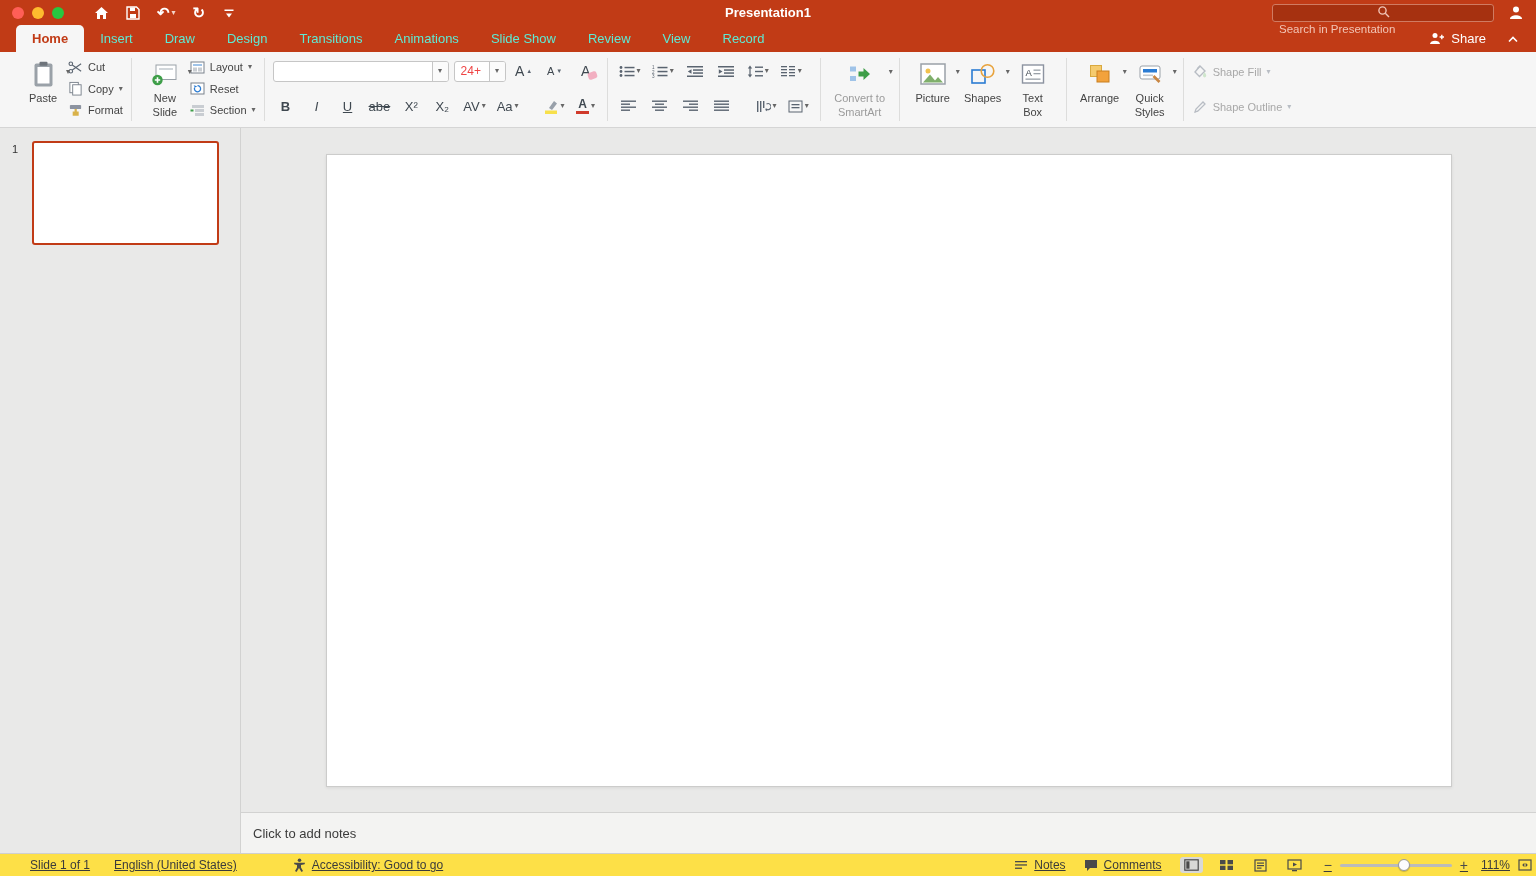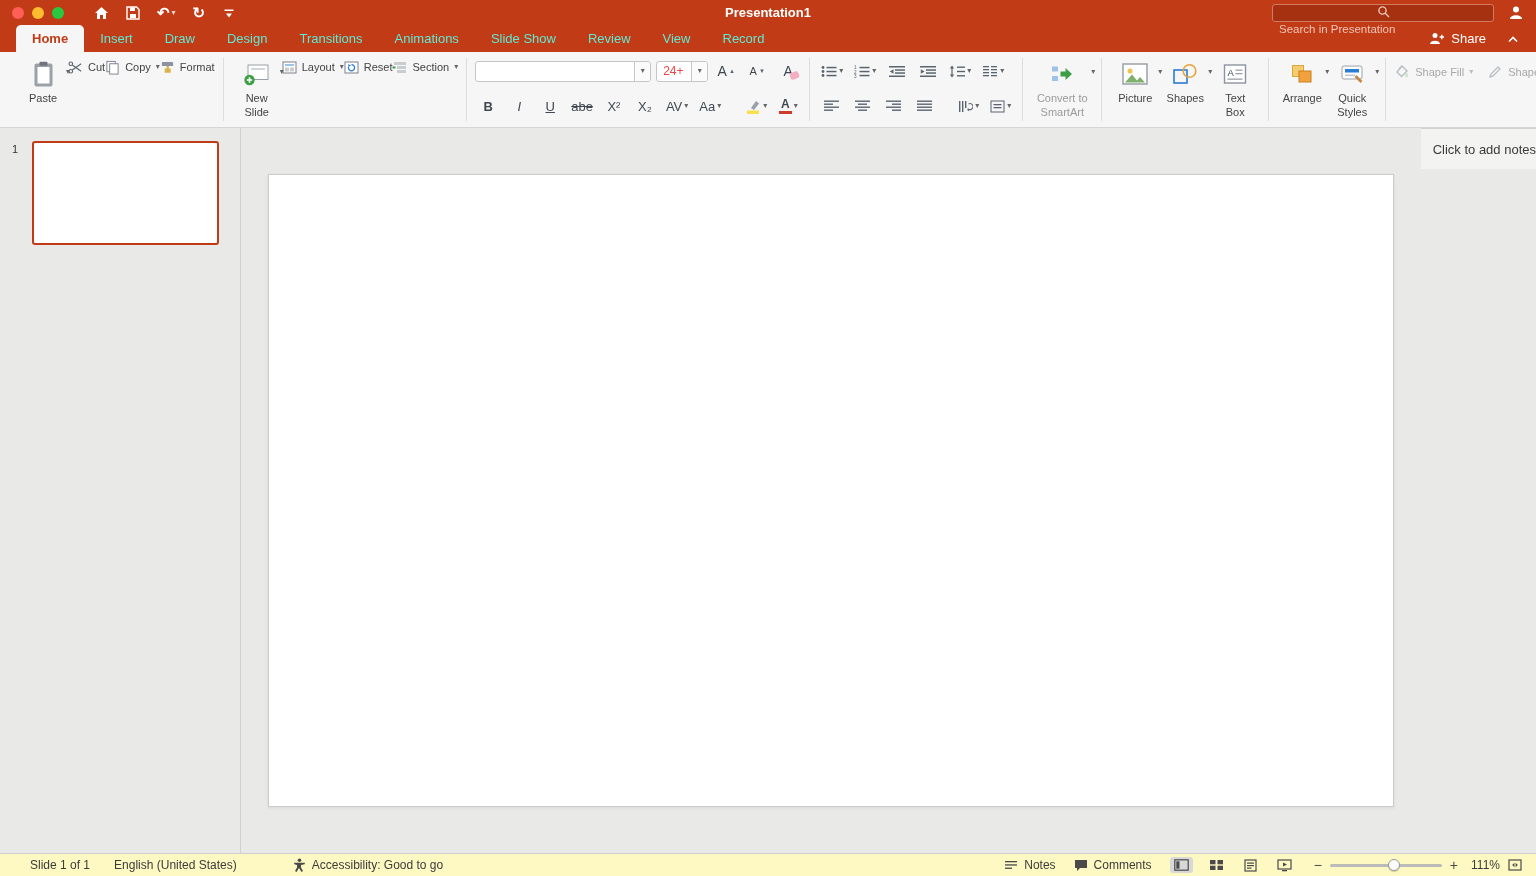--- a/index.html
+++ b/index.html
@@ -35,21 +35,21 @@
   
   .ribbon{height:76px;background:#F6F6F6;border-bottom:1px solid #D5D5D5;display:flex;align-items:stretch;padding:0 6px 0 10px;flex:0 0 auto;}
   .rgroup{display:flex;align-items:stretch;padding:0 8px;}
   .rsep{width:1px;background:#DDDDDC;margin:6px 0;flex:0 0 auto;}
   .bigbtn{display:flex;flex-direction:column;align-items:center;min-width:50px;position:relative;padding:6px 4px 2px;}
   .bigbtn .icbox{height:32px;display:flex;align-items:center;justify-content:center;}
   .biglabel{font-size:11px;color:#444;text-align:center;line-height:12px;margin-top:2px;white-space:nowrap;}
   .biglabel.dim{color:#9B9B9B;}
   .dd{font-size:8px;color:#666;line-height:1;}
   .bigdd{position:absolute;right:-2px;top:16px;}
-  .smallcol{display:flex;flex-direction:row;justify-content:space-between;padding:7px 0 9px;}
+  .smallcol{display:flex;flex-direction:column;justify-content:space-between;padding:7px 0 9px;}
   .smallbtn{display:flex;align-items:center;gap:5px;font-size:11px;color:#444;height:16px;white-space:nowrap;}
   .smallbtn.disabled{color:#A8A8A8;}
   .vgroup{display:flex;flex-direction:column;justify-content:space-between;padding:8px 8px 10px;}
   .row{display:flex;align-items:center;gap:5px;}
   .combo{height:21px;background:#fff;border:1px solid #C6C6C6;border-radius:3px;display:flex;align-items:center;overflow:hidden;}
   .combo .val{flex:1;padding:0 6px;font-size:12px;color:#ef4444;white-space:nowrap;}
   .combo .cbtn{width:16px;align-self:stretch;border-left:1px solid #C6C6C6;display:flex;align-items:center;justify-content:center;background:#FBFBFB;}
   .fontname{width:176px;}
   .fontsize{width:52px;}
   .fmt{min-width:26px;height:22px;display:flex;align-items:center;justify-content:center;font-size:13px;color:#3F4850;gap:2px;padding:0 3px;}
@@ -62,28 +62,28 @@
   .fc-icon{display:flex;flex-direction:column;align-items:center;line-height:1;}
   .fc-A{font-size:12px;font-weight:bold;color:#3F4850;}
   .fc-bar{width:13px;height:3.5px;background:#D03A2B;margin-top:1px;}
   .gap8{width:8px;flex:0 0 auto;}
 
   
   .main{flex:1;display:flex;min-height:0;}
   .slides-panel{width:241px;background:#E9E9E8;border-right:1px solid #D2D2D1;position:relative;flex:0 0 auto;}
   .slide-number{position:absolute;left:12px;top:15px;font-size:11px;color:#333;}
   .thumb{position:absolute;left:32px;top:13px;width:187px;height:104px;background:#fff;border:2px solid var(--brand);border-radius:3px;}
-  .editor{flex:1;display:flex;min-width:0;}
+  .editor{flex:1;display:flex;flex-direction:column;min-width:0;}
   .canvas{flex:1;position:relative;background:#E9E9E8;display:flex;align-items:center;justify-content:center;}
   .slide{width:1126px;height:633px;background:#fff;border:1px solid #CCCCCB;box-shadow:0 1px 3px rgba(0,0,0,.08);}
   .notesbar{height:41px;border-top:1px solid #D2D2D1;background:#F3F3F2;display:flex;align-items:center;padding-left:12px;flex:0 0 auto;}
   .notes-text{font-size:13px;color:#3B3B3B;}
 
   
-  .statusbar{height:23px;background:#fef9c3;border-top:1px solid #CFCFCE;display:flex;align-items:center;font-size:12px;color:#3B3B3B;padding:0 14px 0 30px;flex:0 0 auto;}
+  .statusbar{height:23px;background:#fde047;border-top:1px solid #CFCFCE;display:flex;align-items:center;font-size:12px;color:#3B3B3B;padding:0 4px 0 30px;flex:0 0 auto;text-decoration:underline;}
   .sb-item{display:flex;align-items:center;gap:6px;white-space:nowrap;}
   .sb-left{display:flex;align-items:center;gap:0;}
   .ml24{margin-left:24px;}.ml56{margin-left:56px;}
   .sb-right{margin-left:auto;display:flex;align-items:center;gap:18px;}
   .viewbtns{display:flex;align-items:center;gap:12px;}
   .viewbtn{padding:2px 4px;border-radius:3px;display:flex;align-items:center;}
   .viewbtn.active{background:#D8D8D7;}
   .zoomctl{display:flex;align-items:center;gap:8px;}
   .zbtn{font-size:14px;color:#4A4A4A;line-height:1;}
   .zoomslider{position:relative;width:112px;height:14px;}

